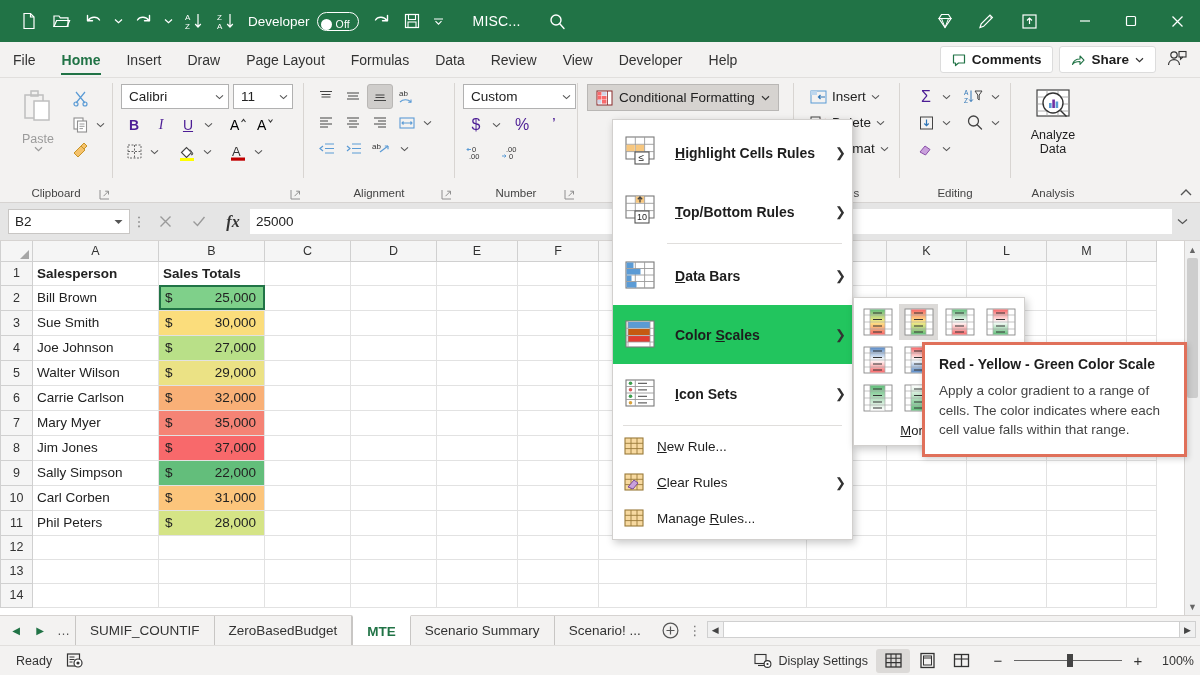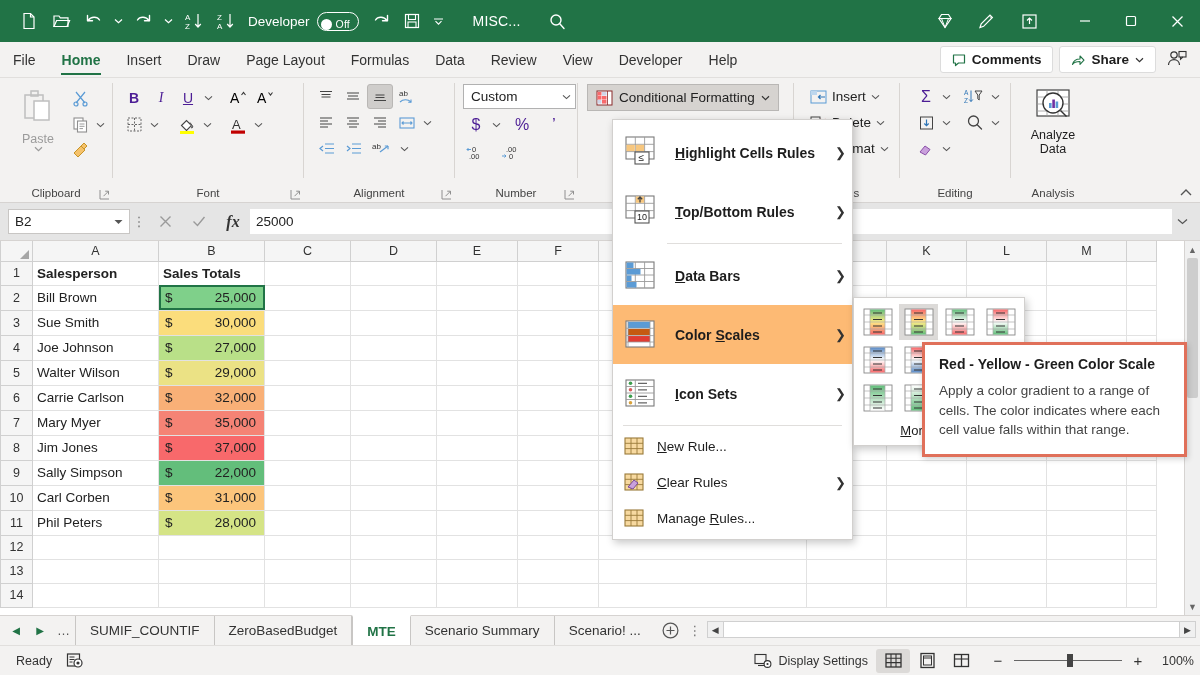--- a/index.html
+++ b/index.html
@@ -205,21 +205,21 @@
   .zval { width: 42px; text-align: right; font-size: 12.5px; }
 
   
   .cfmenu {
     position: absolute; left: 612px; top: 119px; width: 241px; background: #fff;
     border: 1px solid #d2d0ce; box-shadow: 2px 3px 8px rgba(0,0,0,.22); z-index: 60; padding: 3px 0;
   }
   .mitem {
     display: flex; align-items: center; height: 59px; padding: 0 6px 0 10px; cursor: pointer; gap: 12px;
   }
-  .mitem.hl { background: #fdba74; }
+  .mitem.hl { background: #22c55e; }
   .mitem .mtxt { flex: 1; font-size: 14px; font-weight: bold; color: #1d1d1d; }
   .mitem .arr { color: #333; font-size: 13px; }
   .mitem.small { height: 36px; }
   .mitem.small .mtxt { font-weight: normal; font-size: 13.5px; }
   .msep { height: 1px; background: #e0dedc; margin: 2px 10px 2px 54px; }
   .u { text-decoration: underline; }
 
   
   .csmenu {
     position: absolute; left: 853px; top: 297px; width: 172px; background: #fff;
@@ -479,20 +479,34 @@
         <svg width="11" height="11" viewBox="0 0 11 11">
             <path d="M1 1v9h9" fill="none" stroke="#666" stroke-width="1"></path>
             <path d="M9.5 2.2L4.5 7.2M9.5 2.2v3.3M9.5 2.2H6.2" stroke="#666" stroke-width="1"></path>
           </svg>
       </div>
     </div>
     <div class="grp-sep"></div>
 
     <div class="grp" style="width:190px">
       <div class="grp-body" style="flex-direction:column;gap:2px;padding-left:3px">
+        <div style="display:flex;gap:4px">
+          <div class="combo" style="width:108px">
+            <span class="cv">Calibri</span>
+            <svg width="9" height="6" viewBox="0 0 9 6">
+                <path d="M1 1.3L4.5 4.6 8 1.3" fill="none" stroke="#555" stroke-width="1.1"></path>
+              </svg>
+          </div>
+          <div class="combo" style="width:60px">
+            <span class="cv">11</span>
+            <svg width="9" height="6" viewBox="0 0 9 6">
+                <path d="M1 1.3L4.5 4.6 8 1.3" fill="none" stroke="#555" stroke-width="1.1"></path>
+              </svg>
+          </div>
+        </div>
         <div class="smallrow" style="margin-top:1px">
           <div class="sbtn" style="font-weight:bold;font-size:14px">B</div>
           <div class="sbtn" style="font-style:italic;font-family:'Liberation Serif',serif;font-size:14px">I</div>
           <div class="sbtn" style="text-decoration:underline;font-size:14px">U</div>
           <div class="caretbtn">
               <svg width="9" height="6" viewBox="0 0 9 6">
                 <path d="M1 1.3L4.5 4.6 8 1.3" fill="none" stroke="#555" stroke-width="1.1"></path>
               </svg>
             </div>
           <div class="sbtn" style="margin-left:10px">
@@ -538,21 +552,20 @@
                 <rect x="2" y="14.5" width="14" height="3.2" fill="#c00000"></rect>
               </svg>
           </div>
           <div class="caretbtn">
               <svg width="9" height="6" viewBox="0 0 9 6">
                 <path d="M1 1.3L4.5 4.6 8 1.3" fill="none" stroke="#555" stroke-width="1.1"></path>
               </svg>
             </div>
         </div>
       </div>
-      <div class="grp-label">Font</div>
       <div class="launcher">
         <svg width="11" height="11" viewBox="0 0 11 11">
             <path d="M1 1v9h9" fill="none" stroke="#666" stroke-width="1"></path>
             <path d="M9.5 2.2L4.5 7.2M9.5 2.2v3.3M9.5 2.2H6.2" stroke="#666" stroke-width="1"></path>
           </svg>
       </div>
     </div>
     <div class="grp-sep"></div>
 
     <div class="grp" style="width:150px">

